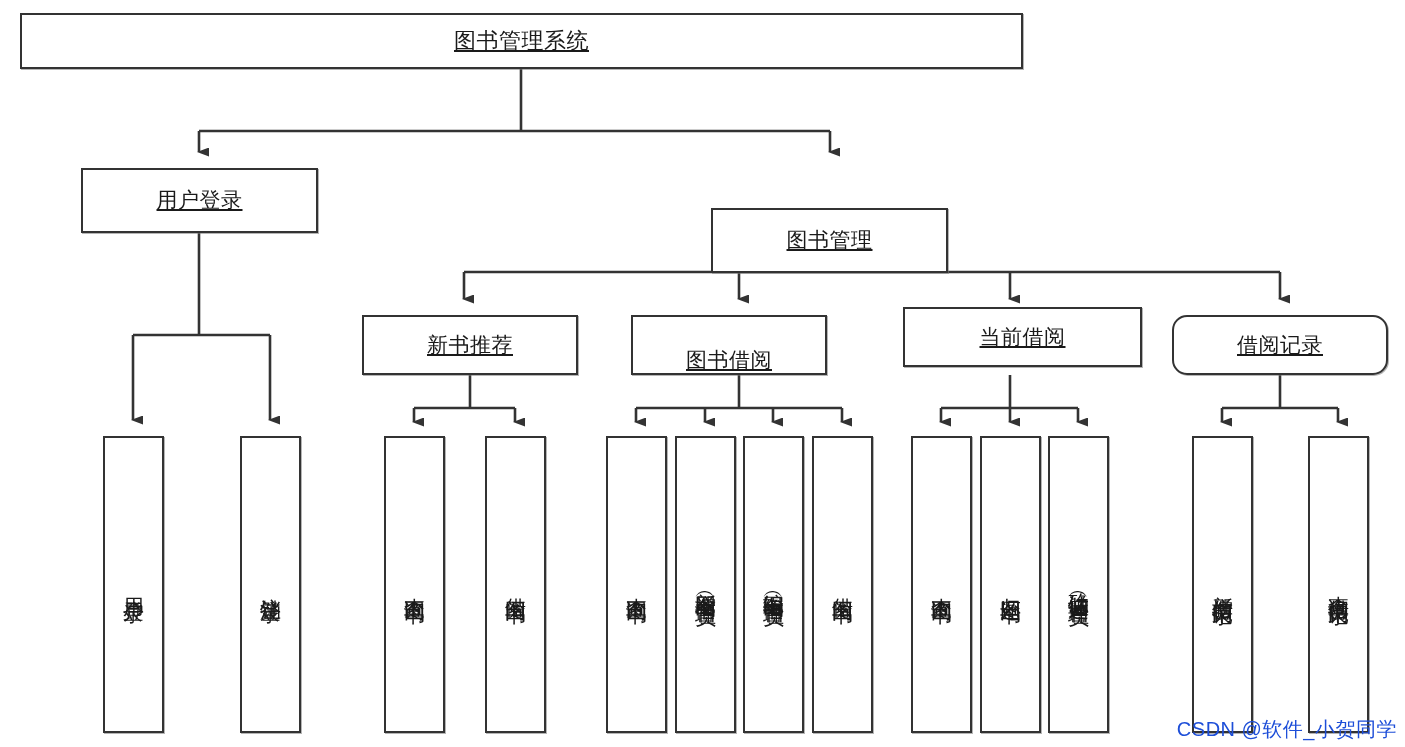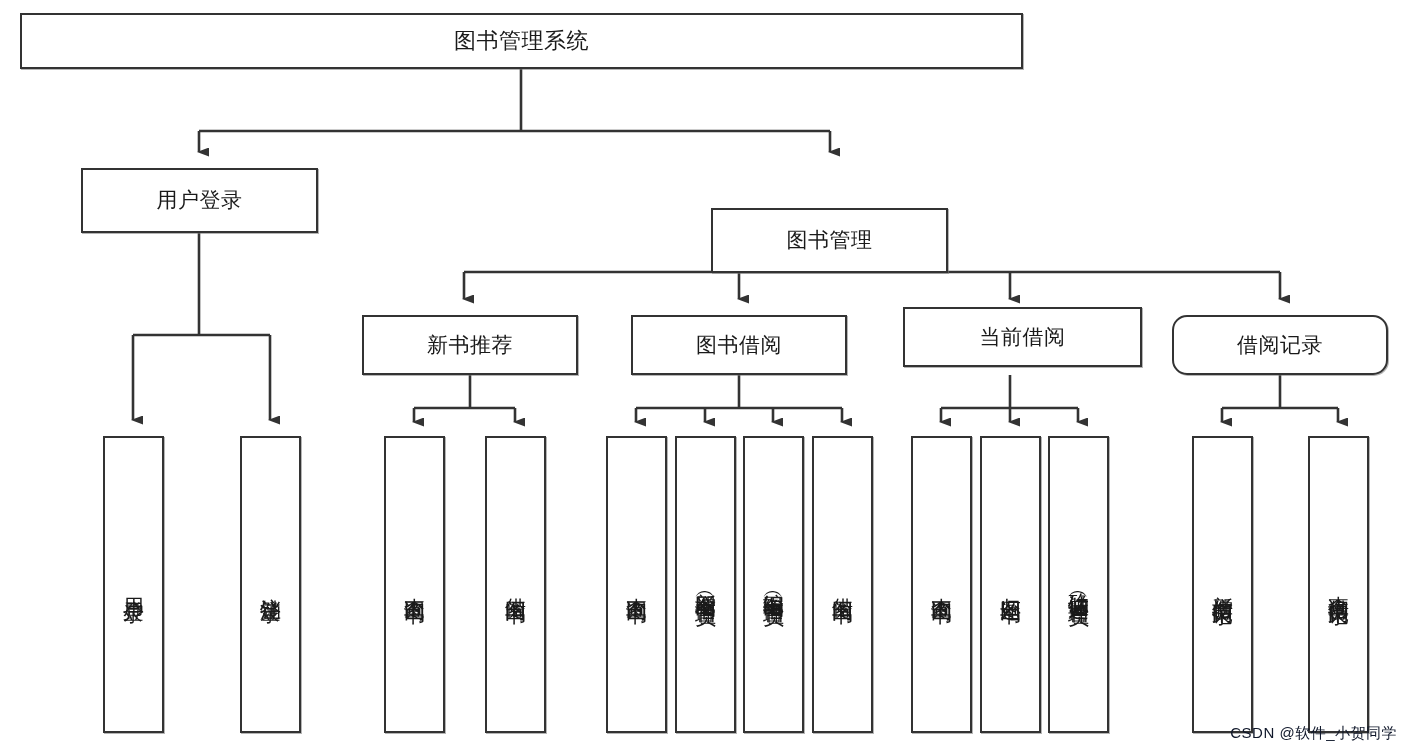--- a/index.html
+++ b/index.html
@@ -40,42 +40,43 @@
   .node-label {
     display: block;
     text-align: center;
     line-height: 1.18;
     letter-spacing: 0.5px;
     white-space: nowrap;
   }
   
   .node.horiz .node-label {
     font-size: 21px;
+    text-decoration: underline;
   }
   .node.root .node-label {
     font-size: 22px;
   }
   
   .node.leaf {
     border-width: 2px;
   }
   .node.leaf .node-label {
     writing-mode: vertical-rl;
     text-orientation: upright;
     font-size: 21px;
     line-height: 1.05;
     letter-spacing: 2px;
     max-height: 286px;
   }
   #watermark {
     position: absolute;
     right: 8px;
     bottom: 4px;
-    font-size: 15px;
-    color: #0f172a;
+    font-size: 20px;
+    color: #1d4ed8;
     letter-spacing: 0.5px;
     user-select: none;
     white-space: nowrap;
   }
 </style>
 </head>
 <body>
 
 <div id="diagram-root">
 
@@ -136,21 +137,21 @@
   <div class="node horiz" style="left:81px; top:168px; width:237px; height:65px;">
     <span class="node-label">用户登录</span>
   </div>
   <div class="node horiz" style="left:711px; top:168px; width:237px; height:65px;margin-top:40px;">
     <span class="node-label">图书管理</span>
   </div>
 
   <div class="node horiz" style="left:362px; top:315px; width:216px; height:60px;">
     <span class="node-label">新书推荐</span>
   </div>
-  <div class="node horiz" style="left:631px; top:315px; width:216px; height:60px;">
+  <div class="node horiz" style="left:631px; top:315px; width:196px; height:60px;align-items:flex-end;">
     <span class="node-label">图书借阅</span>
   </div>
   <div class="node horiz" style="left:903px; top:307px; width:239px; height:60px;">
     <span class="node-label">当前借阅</span>
   </div>
   <div class="node horiz" style="left:1172px; top:315px; width:216px; height:60px;border-radius:15px;">
     <span class="node-label">借阅记录</span>
   </div>
 
   <div class="node leaf" style="left:103px; top:436px; width:61px; height:297px;">

